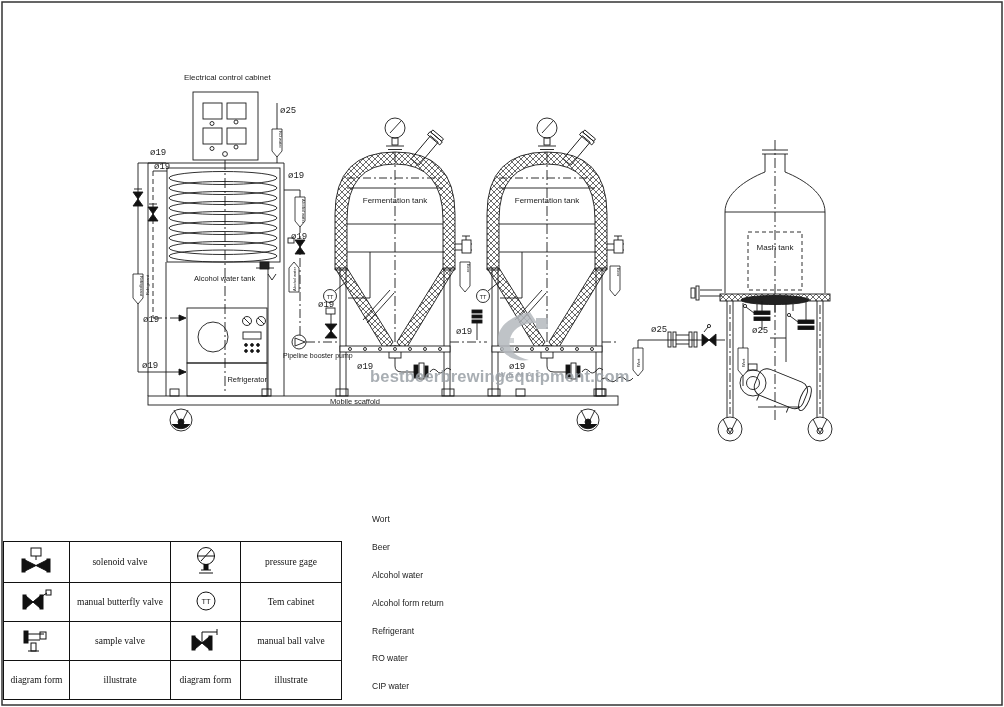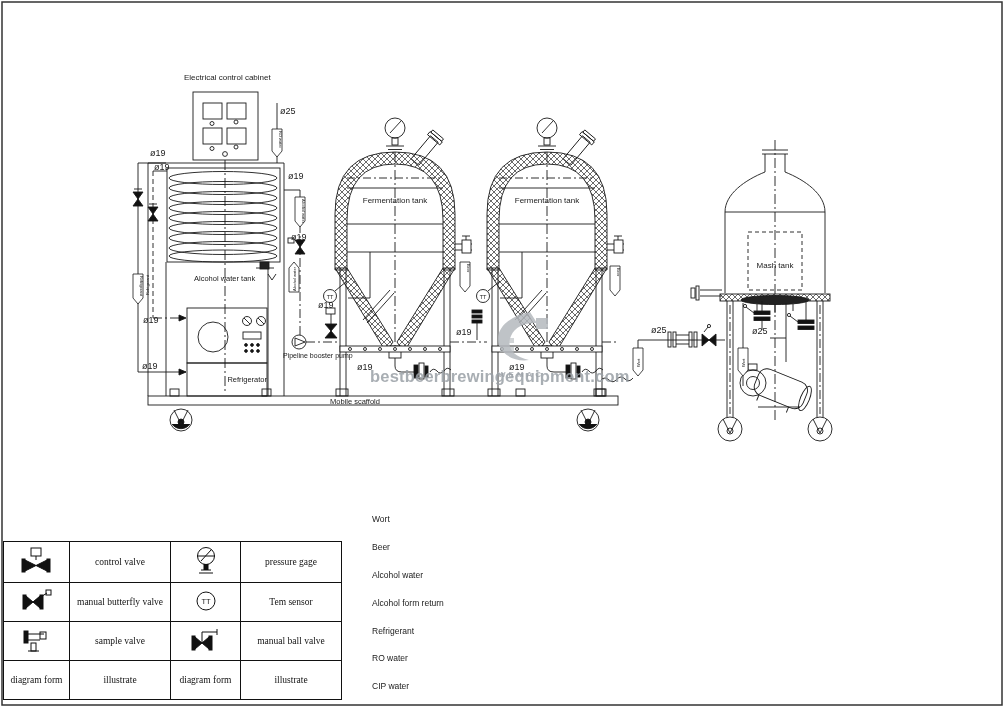--- a/index.html
+++ b/index.html
@@ -1,19 +1,19 @@
 <!DOCTYPE html>
 <html><head>
 <meta charset="utf-8">
 <style>
   html,body{margin:0;padding:0;background:#fff;}
   .page{position:relative;width:1004px;height:707px;background:#fff;overflow:hidden;
         font-family:"Liberation Sans",sans-serif;color:#111;}
   .lbl{position:absolute;white-space:nowrap;color:#1a1a1a;}
-  .dim{position:absolute;white-space:nowrap;font-size:9px;color:#1a1a1a;}
+  .dim{position:absolute;white-space:nowrap;font-size:9px;color:#1a1a1a;font-family:Liberation Mono, monospace;}
   .wm-domain{position:absolute;left:370px;top:367px;width:272px;font-size:16.5px;font-weight:bold;
         letter-spacing:.2px;color:#9aa0a6;opacity:.85;z-index:5;}
   .wm-brand{position:absolute;left:498px;top:370px;font-size:8px;font-weight:bold;letter-spacing:3px;
         color:#b3b7bc;z-index:5;}
   
   .legend{position:absolute;left:3px;top:541px;width:334px;height:159px;border-collapse:collapse;
         table-layout:fixed;font-family:"Liberation Serif",serif;}
   .legend td{border:1px solid #111;text-align:center;vertical-align:middle;font-size:9.5px;
         padding:0;overflow:hidden;}
   
@@ -313,21 +313,21 @@
     <rect x="536" y="318" width="12" height="11"></rect>
     <path d="M500,338 h14 v5 h-14 z M500,347 h14 v5 h-14 z" opacity="0.7"></path>
   </g>
 </svg>
 
 <div class="lbl" style="left:184px;top:73px;font-size:8px;">Electrical control cabinet</div>
 <div class="lbl" style="left:194px;top:274px;font-size:7.5px;">Alcohol water tank</div>
 <div class="lbl" style="left:187px;top:375px;width:80px;text-align:right;font-size:7.5px;">Refrigerator</div>
 <div class="lbl" style="left:355px;top:196px;width:80px;text-align:center;font-size:8px;">Fermentation tank</div>
 <div class="lbl" style="left:507px;top:196px;width:80px;text-align:center;font-size:8px;">Fermentation tank</div>
-<div class="lbl" style="left:740px;top:261px;width:70px;text-align:center;font-size:8px;">Mash tank</div>
+<div class="lbl" style="left:740px;top:243px;width:70px;text-align:center;font-size:8px;">Mash tank</div>
 <div class="lbl" style="left:283px;top:352px;font-size:7px;">Pipeline booster pump</div>
 <div class="lbl" style="left:330px;top:397px;font-size:7.5px;">Mobile scaffold</div>
 
 <div class="dim" style="left:150px;top:148px;">ø19</div>
 <div class="dim" style="left:154px;top:162px;">ø19</div>
 <div class="dim" style="left:288px;top:171px;">ø19</div>
 <div class="dim" style="left:291px;top:232px;">ø19</div>
 <div class="dim" style="left:143px;top:315px;">ø19</div>
 <div class="dim" style="left:142px;top:361px;">ø19</div>
 <div class="dim" style="left:318px;top:300px;">ø19</div>
@@ -348,21 +348,21 @@
       <svg width="46" height="28" viewBox="0 0 46 28">
         <g stroke="#111" fill="none" stroke-width="1">
           <rect x="17" y="1" width="10" height="8"></rect>
                 <line x1="22" y1="9" x2="22" y2="13"></line>
           <rect x="8" y="12" width="3" height="13" fill="#111"></rect>
                 <rect x="33" y="12" width="3" height="13" fill="#111"></rect>
           <path d="M11,13 L22,18.5 L11,24 Z M33,13 L22,18.5 L33,24 Z" fill="#111"></path>
         </g>
       </svg>
     </td>
-    <td style="width:100px;">control valve</td>
+    <td style="width:100px;">solenoid valve</td>
     <td style="width:69px;">
       <svg width="46" height="30" viewBox="0 0 46 30">
         <g stroke="#111" fill="none" stroke-width="1">
           <circle cx="23" cy="10" r="8.5"></circle>
                 <line x1="18" y1="15" x2="28" y2="4"></line>
           <line x1="14" y1="10" x2="32" y2="10"></line>
           <rect x="21" y="18.5" width="4" height="5" fill="#111"></rect>
           <path d="M16,27 h14 M18,24 h10"></path>
         </g>
       </svg>
@@ -381,21 +381,21 @@
         </g>
       </svg>
     </td>
     <td>manual butterfly valve</td>
     <td>
       <svg width="46" height="28" viewBox="0 0 46 28">
         <circle cx="23" cy="14" r="9" stroke="#111" fill="none" stroke-width="1"></circle>
         <text x="23" y="17" font-size="7.5" text-anchor="middle">TT</text>
       </svg>
     </td>
-    <td>Tem sensor</td>
+    <td>Tem cabinet</td>
   </tr>
   <tr style="height:31.8px;">
     <td>
       <svg width="46" height="28" viewBox="0 0 46 28">
         <g stroke="#111" fill="none" stroke-width="1">
           <rect x="10" y="5" width="4" height="12" fill="#111"></rect>
           <line x1="14" y1="8" x2="30" y2="8"></line>
                 <line x1="14" y1="14" x2="26" y2="14"></line>
           <rect x="26" y="6" width="6" height="7"></rect>
           <rect x="17" y="17" width="5" height="8"></rect>

